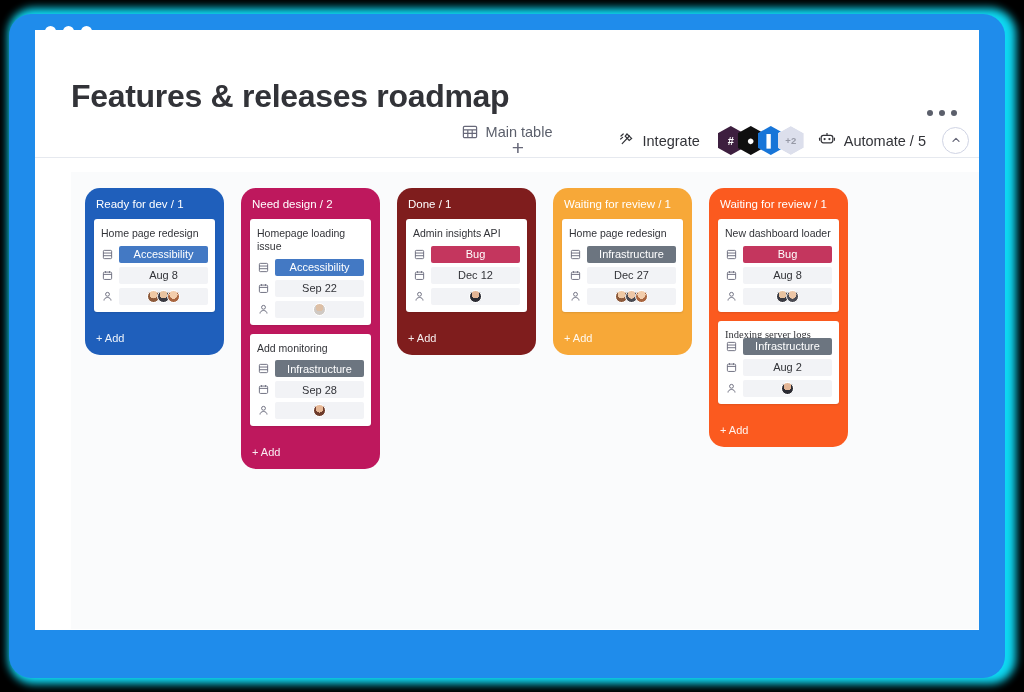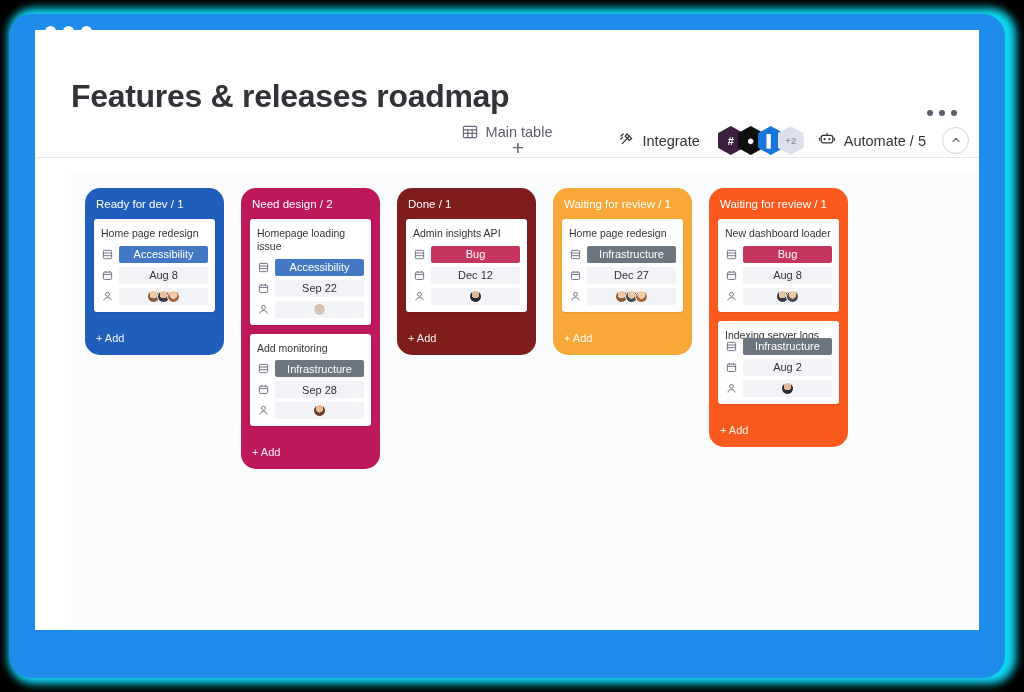--- a/index.html
+++ b/index.html
@@ -235,21 +235,21 @@
     padding: 8px 7px 7px 7px;
     margin-bottom: 9px;
     box-shadow: 0 1px 2px rgba(0,0,0,.10);
   }
   .card-title {
     font-size: 10.5px;
     color: #323338;
     line-height: 1.22;
     margin-bottom: 6px;
   }
-  .card-title.two-line { margin-bottom: -4px; }
+  .card-title.two-line { margin-bottom: -4px; font-family: Liberation Serif, serif; }
 
   .card-row {
     display: flex;
     align-items: center;
     gap: 5px;
     margin-bottom: 4px;
   }
   .card-row:last-child { margin-bottom: 0; }
   .row-ico {
     width: 13px;

